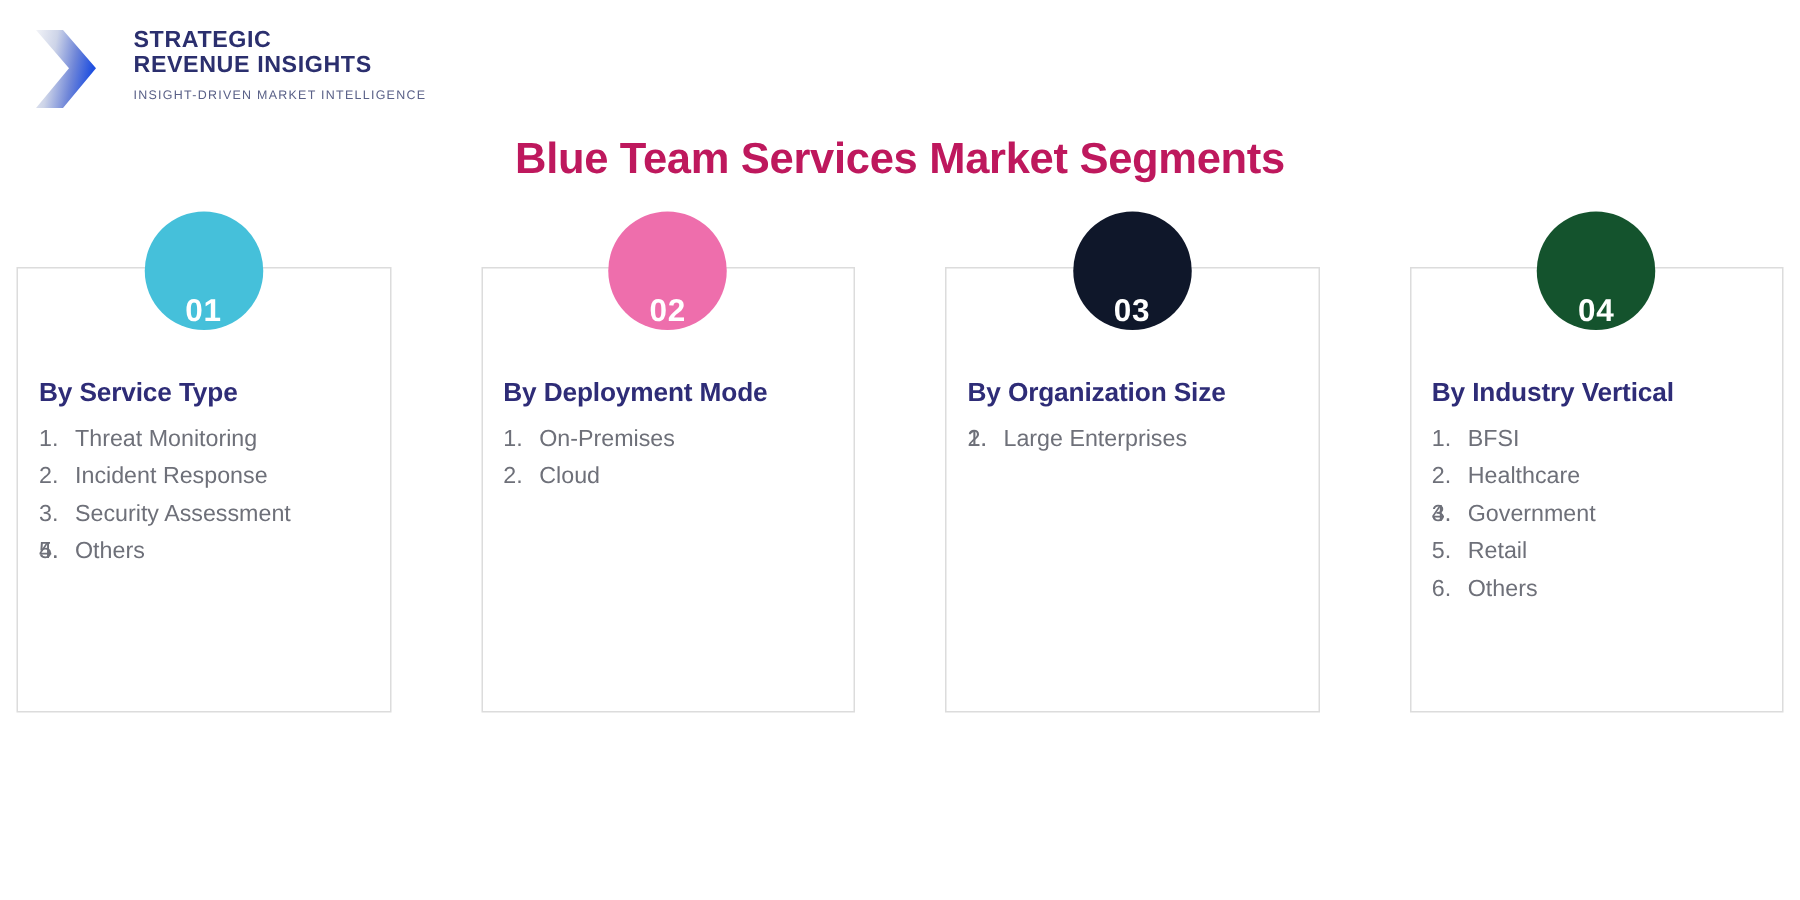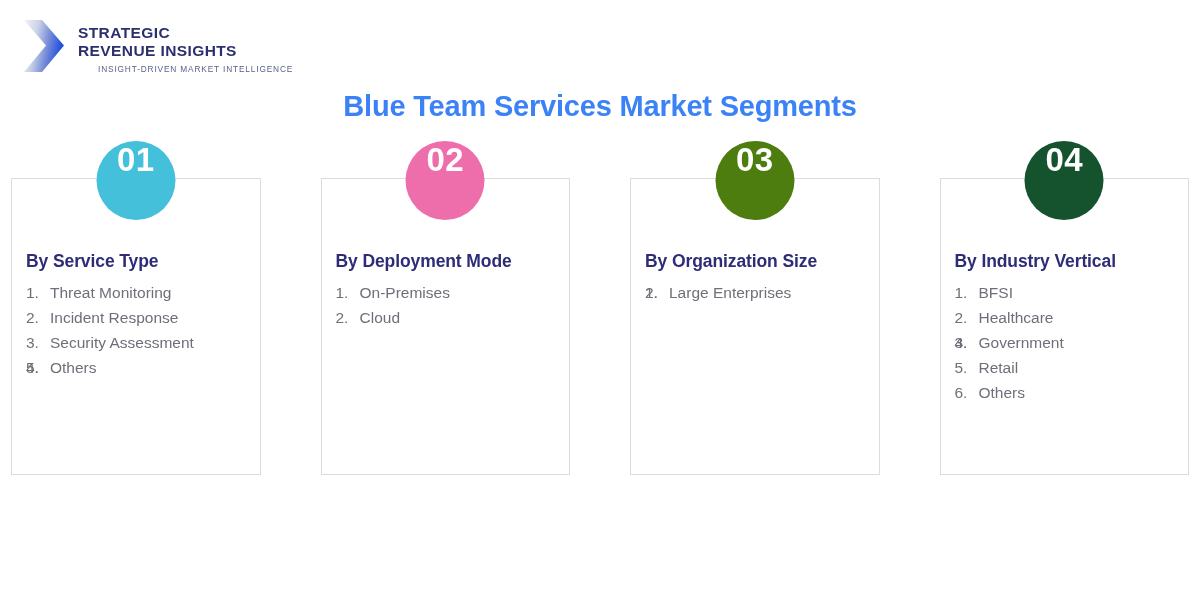--- a/index.html
+++ b/index.html
@@ -18,22 +18,22 @@
     height: 600px;
     background: #ffffff;
   }
 
   
   .logo {
     position: absolute;
     left: 22px;
     top: 18px;
     display: flex;
-    align-items: flex-end;
-    gap: 12px;
+    align-items: flex-start;
+    gap: 23px;
   }
   .logo-mark {
     width: 44px;
     height: 56px;
     flex: 0 0 auto;
     display: block;
   }
   .logo-text { display: flex; flex-direction: column; }
   .logo-line1, .logo-line2 {
     font-size: 15.5px;
@@ -41,33 +41,32 @@
     letter-spacing: 0.4px;
     color: #2b2f6e;
     line-height: 1.12;
   }
   .logo-tagline {
     margin-top: 6px;
     font-size: 8.3px;
     letter-spacing: 0.85px;
     color: #5a6188;
     line-height: 1.1;
-    margin-left: 20px;
   }
 
   
   .title {
     position: absolute;
     top: 90px;
     left: 0;
     width: 1200px;
     text-align: center;
     font-size: 29px;
     font-weight: bold;
-    color: #3b82f6;
+    color: #be185d;
     letter-spacing: -0.2px;
   }
 
   
   .cards {
     position: absolute;
     top: 178px;
     left: 11px;
     width: 1178px;
     height: 297px;
@@ -83,24 +82,24 @@
   }
   .badge {
     position: absolute;
     top: -38px;
     left: 50%;
     transform: translateX(-50%);
     width: 79px;
     height: 79px;
     border-radius: 50%;
     display: flex;
-    align-items: flex-start;
+    align-items: flex-end;
     justify-content: center;
     color: #ffffff;
-    font-size: 33px;
+    font-size: 21px;
     font-weight: bold;
     letter-spacing: 0.5px;
   }
   .card-heading {
     text-align: left;
     font-size: 17.5px;
     font-weight: bold;
     color: #2e2c77;
     margin-bottom: 8px;
     letter-spacing: -0.1px;
@@ -189,21 +188,21 @@
         <span>02</span>
       </div>
       <div class="card-heading">By Deployment Mode</div>
       <ul class="card-list">
         <li><span class="num">1.</span><span>On-Premises</span></li>
         <li><span class="num">2.</span><span>Cloud</span></li>
       </ul>
     </div>
 
     <div class="card">
-      <div class="badge" style="background: #4d7c0f;">
+      <div class="badge" style="background: #0f172a;">
         <span>03</span>
       </div>
       <div class="card-heading">By Organization Size</div>
       <ul class="card-list">
         <li><span class="num">1.</span></li>
         <li><span class="num">2.</span><span>Large Enterprises</span></li>
       </ul>
     </div>
 
     <div class="card">

